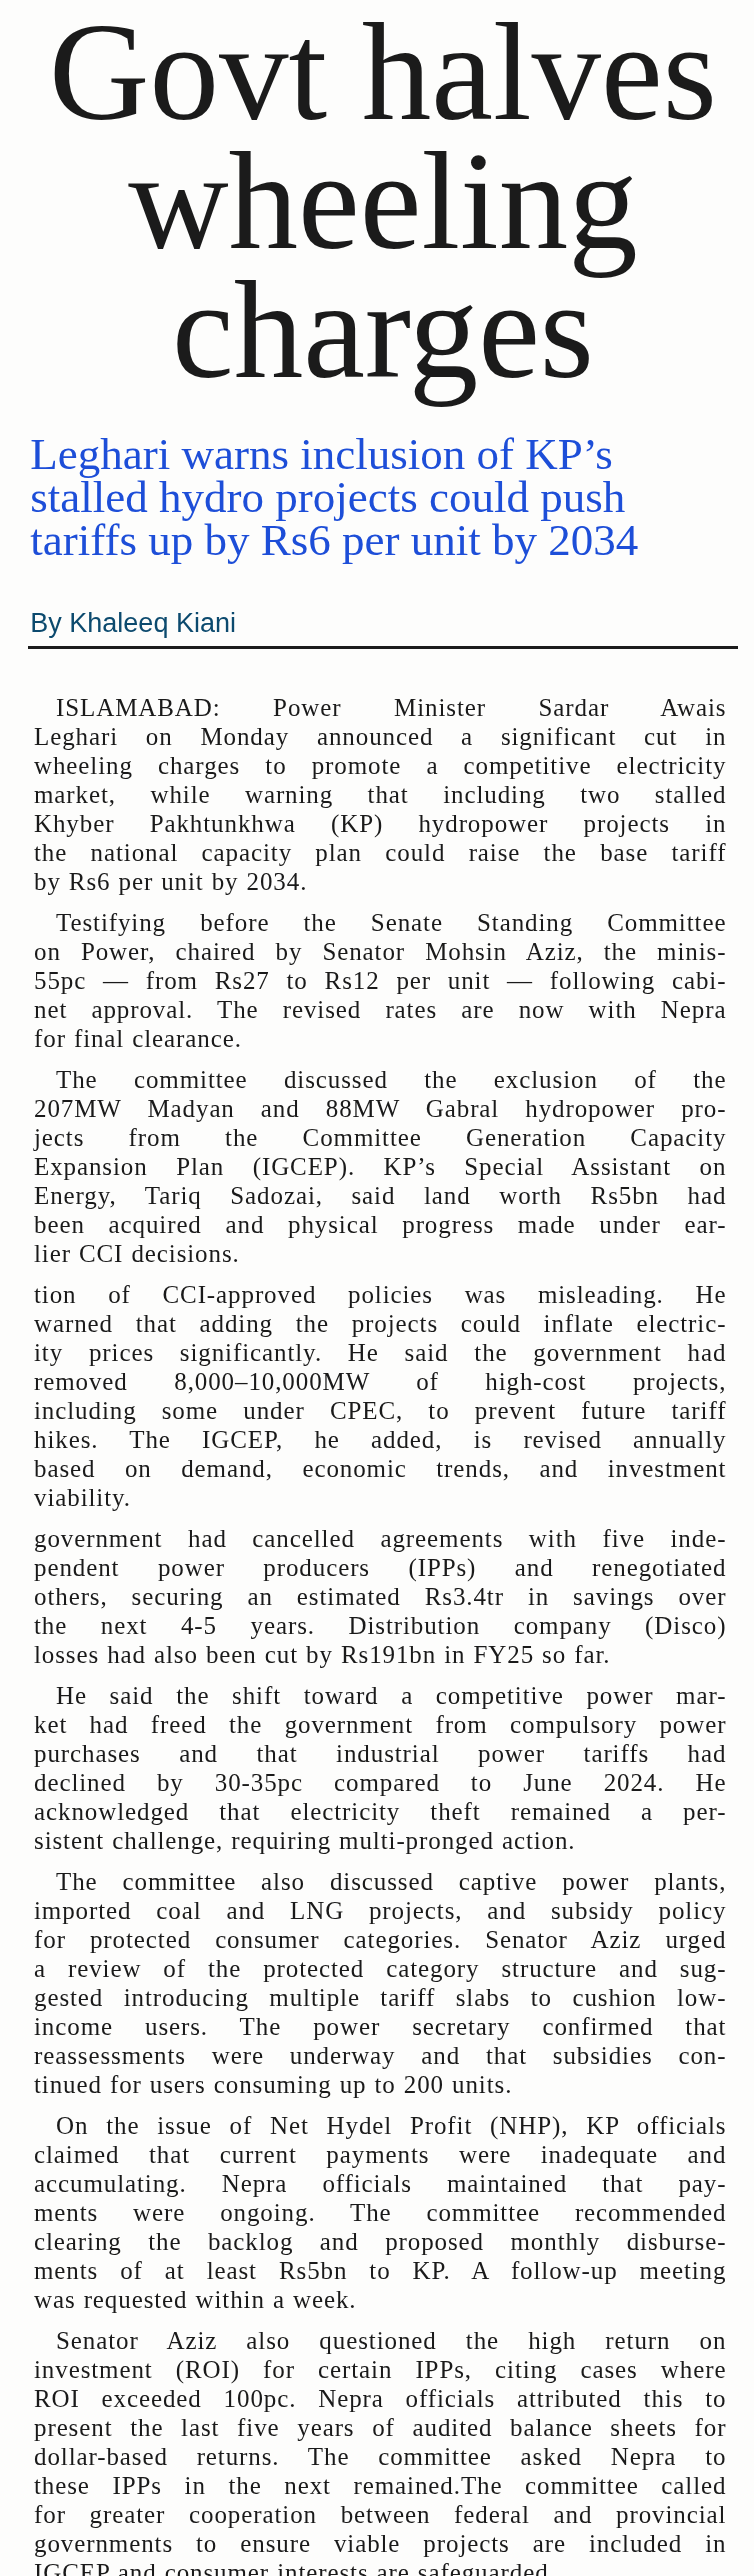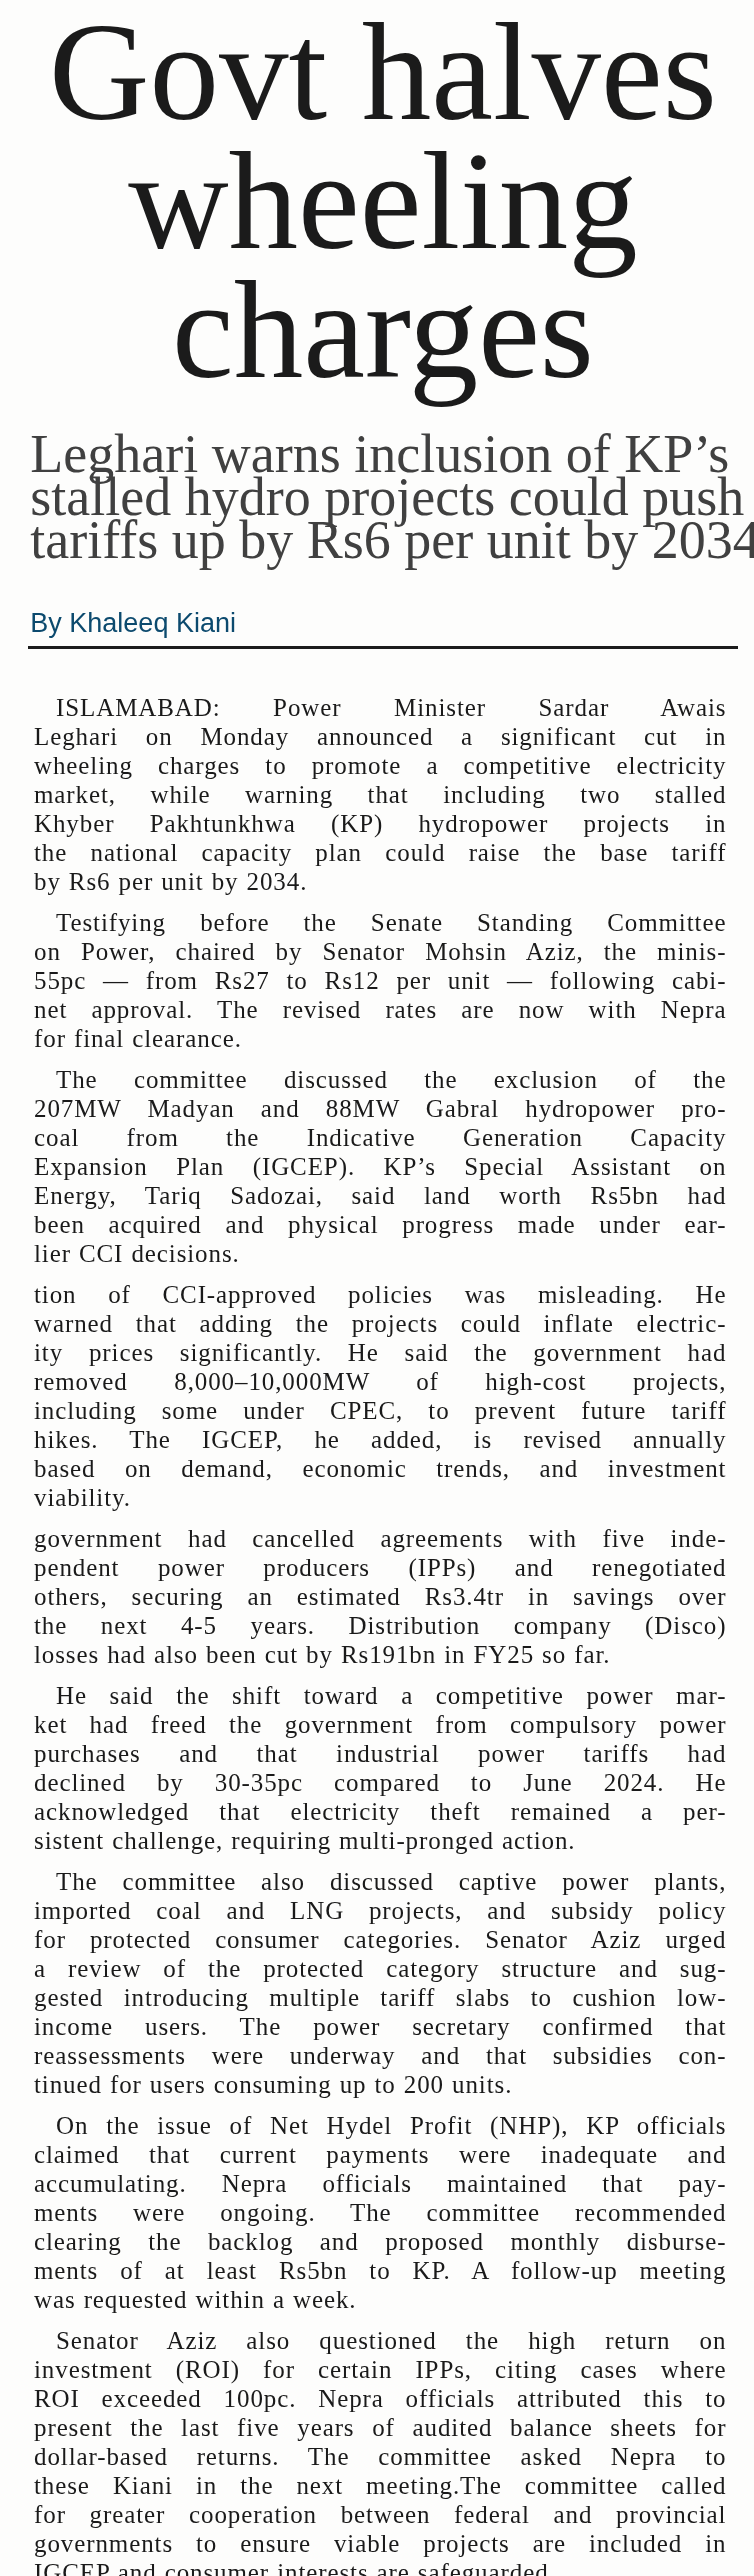--- a/index.html
+++ b/index.html
@@ -5,21 +5,21 @@
   html,body{margin:0;padding:0;}
   body{
     width:755px;height:2576px;box-sizing:border-box;
     padding:8.3px 16.6px 0 22px;
     background:#fdfdfc;color:#1a1a1a;
     font-family:"Liberation Serif","DejaVu Serif",serif;
     overflow:hidden;
   }
   .headline{margin:0 0 0 5.5px;font-size:139px;line-height:129px;font-weight:normal;color:#1b1b1b;text-align:center;}
   .h-line{white-space:nowrap;}
-  .subhead{margin:38px 0 0 8.3px;font-size:54px;line-height:43px;color:#404040;}
+  .subhead{margin:38px 0 0 8.3px;font-size:45px;line-height:43px;color:#1d4ed8;}
   .s-line{white-space:nowrap;}
   .byline{
     margin:47px 0 0 8.3px;
     font-family:"Liberation Sans","DejaVu Sans",sans-serif;
     font-size:27px;line-height:29.6px;color:#0c4a6e;
   }
   .rule{height:2.8px;background:#1c1c1c;margin:7.4px 0 0 5.5px;}
   .body-text{
     margin-top:44px;
     font-size:25px;line-height:29px;
@@ -63,21 +63,21 @@
     <div class="para">
       <div class="bl first">Testifying before the Senate Standing Committee</div>
       <div class="bl">on Power, chaired by Senator Mohsin Aziz, the minis-</div>
       <div class="bl">55pc — from Rs27 to Rs12 per unit — following cabi-</div>
       <div class="bl">net approval. The revised rates are now with Nepra</div>
       <div class="bl last">for final clearance.</div>
     </div>
     <div class="para">
       <div class="bl first">The committee discussed the exclusion of the</div>
       <div class="bl">207MW Madyan and 88MW Gabral hydropower pro-</div>
-      <div class="bl">coal from the Indicative Generation Capacity</div>
+      <div class="bl">jects from the Committee Generation Capacity</div>
       <div class="bl">Expansion Plan (IGCEP). KP’s Special Assistant on</div>
       <div class="bl">Energy, Tariq Sadozai, said land worth Rs5bn had</div>
       <div class="bl">been acquired and physical progress made under ear-</div>
       <div class="bl last">lier CCI decisions.</div>
     </div>
     <div class="para">
       <div class="bl">tion of CCI-approved policies was misleading. He</div>
       <div class="bl">warned that adding the projects could inflate electric-</div>
       <div class="bl">ity prices significantly. He said the government had</div>
       <div class="bl">removed 8,000–10,000MW of high-cost projects,</div>
@@ -119,19 +119,19 @@
       <div class="bl">clearing the backlog and proposed monthly disburse-</div>
       <div class="bl">ments of at least Rs5bn to KP. A follow-up meeting</div>
       <div class="bl last">was requested within a week.</div>
     </div>
     <div class="para">
       <div class="bl first">Senator Aziz also questioned the high return on</div>
       <div class="bl">investment (ROI) for certain IPPs, citing cases where</div>
       <div class="bl">ROI exceeded 100pc. Nepra officials attributed this to</div>
       <div class="bl">present the last five years of audited balance sheets for</div>
       <div class="bl">dollar-based returns. The committee asked Nepra to</div>
-      <div class="bl">these Kiani in the next meeting.The committee called</div>
+      <div class="bl">these IPPs in the next remained.The committee called</div>
       <div class="bl">for greater cooperation between federal and provincial</div>
       <div class="bl">governments to ensure viable projects are included in</div>
       <div class="bl last">IGCEP and consumer interests are safeguarded.</div>
     </div>
   </div>
 
 
 </body></html>

